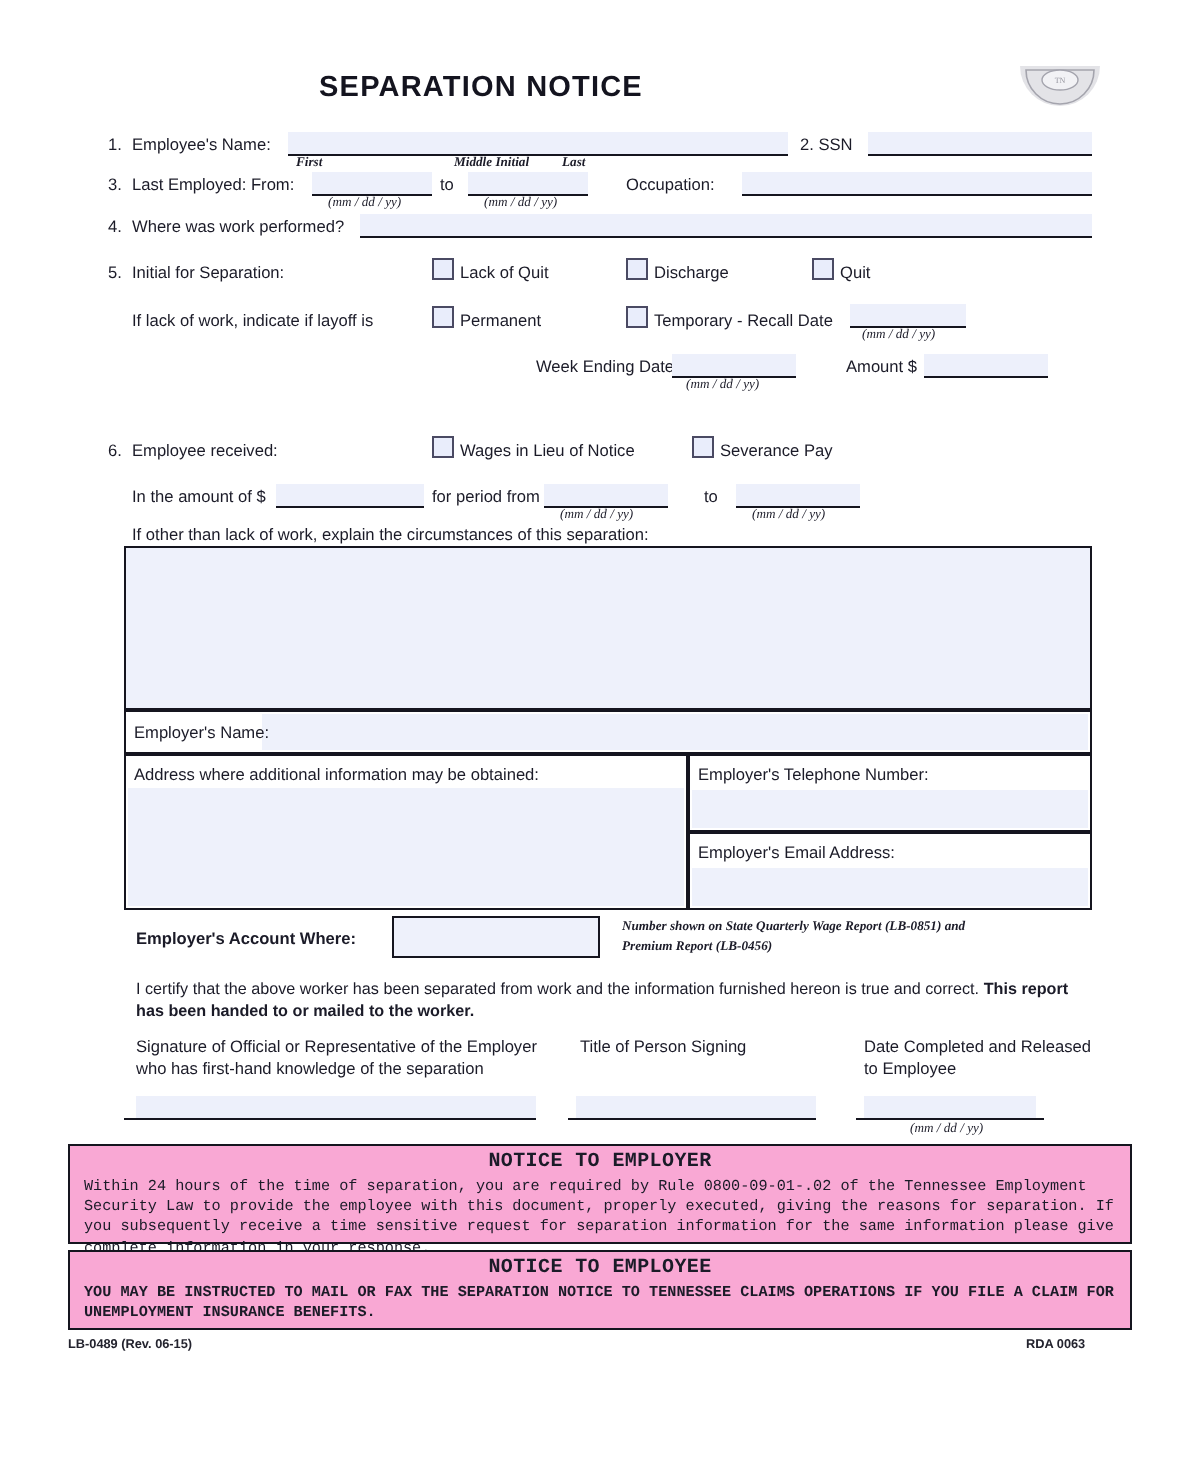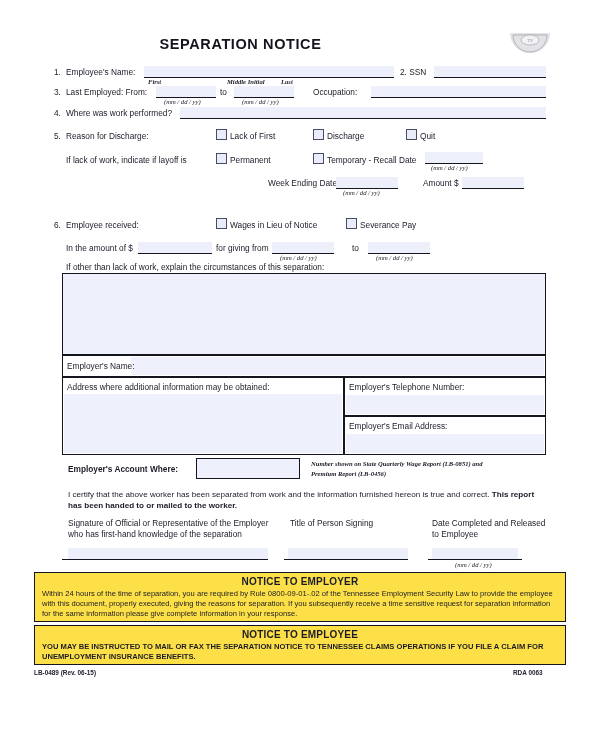--- a/index.html
+++ b/index.html
@@ -105,22 +105,23 @@
   .tinyfield {
     position: absolute;
     background: #eef1fb;
     height: 11px;
   }
 
   
   .notice {
     position: absolute;
     border: 1.3px solid #15151f;
-    background: #fde047;
-    box-sizing: border-box;
+    background: #f9a8d4;
+    box-sizing: border-box;
+    font-family: Liberation Mono, monospace;
   }
   .notice-head {
     text-align: center;
     font-size: 10px;
     font-weight: bold;
     letter-spacing: 0.2px;
     margin-top: 3px;
   }
   .notice-body {
     font-size: 7.6px;
@@ -176,24 +177,24 @@
   <div class="fill" style="left:234px; top:86px; width:60px;"></div>
   <div class="sub nb" style="left:242px; top:98px;">(mm / dd / yy)</div>
   <div class="lbl" style="left:313px; top:87px;">Occupation:</div>
   <div class="fill" style="left:371px; top:86px; width:175px;"></div>
 
   <div class="lbl" style="left:54px; top:108px;">4.</div>
   <div class="lbl" style="left:66px; top:108px;">Where was work performed?</div>
   <div class="fill" style="left:180px; top:107px; width:366px;"></div>
 
   <div class="lbl" style="left:54px; top:131px;">5.</div>
-  <div class="lbl" style="left:66px; top:131px;">Reason for Discharge:</div>
+  <div class="lbl" style="left:66px; top:131px;">Initial for Separation:</div>
 
   <div class="cb" style="left:216px; top:129px;"></div>
-  <div class="lbl" style="left:230px; top:131px;">Lack of First</div>
+  <div class="lbl" style="left:230px; top:131px;">Lack of Quit</div>
   <div class="cb" style="left:313px; top:129px;"></div>
   <div class="lbl" style="left:327px; top:131px;">Discharge</div>
   <div class="cb" style="left:406px; top:129px;"></div>
   <div class="lbl" style="left:420px; top:131px;">Quit</div>
 
   <div class="lbl" style="left:66px; top:155px;">If lack of work, indicate if layoff is</div>
   <div class="cb" style="left:216px; top:153px;"></div>
   <div class="lbl" style="left:230px; top:155px;">Permanent</div>
   <div class="cb" style="left:313px; top:153px;"></div>
   <div class="lbl" style="left:327px; top:155px;">Temporary - Recall Date</div>
@@ -209,21 +210,21 @@
 
   <div class="lbl" style="left:54px; top:220px;">6.</div>
   <div class="lbl" style="left:66px; top:220px;">Employee received:</div>
   <div class="cb" style="left:216px; top:218px;"></div>
   <div class="lbl" style="left:230px; top:220px;">Wages in Lieu of Notice</div>
   <div class="cb" style="left:346px; top:218px;"></div>
   <div class="lbl" style="left:360px; top:220px;">Severance Pay</div>
 
   <div class="lbl" style="left:66px; top:243px;">In the amount of $</div>
   <div class="fill" style="left:138px; top:242px; width:74px;"></div>
-  <div class="lbl" style="left:216px; top:243px;">for giving from</div>
+  <div class="lbl" style="left:216px; top:243px;">for period from</div>
   <div class="fill" style="left:272px; top:242px; width:62px;"></div>
   <div class="sub nb" style="left:280px; top:254px;">(mm / dd / yy)</div>
   <div class="lbl" style="left:352px; top:243px;">to</div>
   <div class="fill" style="left:368px; top:242px; width:62px;"></div>
   <div class="sub nb" style="left:376px; top:254px;">(mm / dd / yy)</div>
 
   <div class="lbl" style="left:66px; top:262px;">If other than lack of work, explain the circumstances of this separation:</div>
   <div class="box" style="left:62px; top:273px; width:484px; height:82px;"></div>
 
   <div class="boxw" style="left:62px; top:355px; width:484px; height:22px;"></div>

